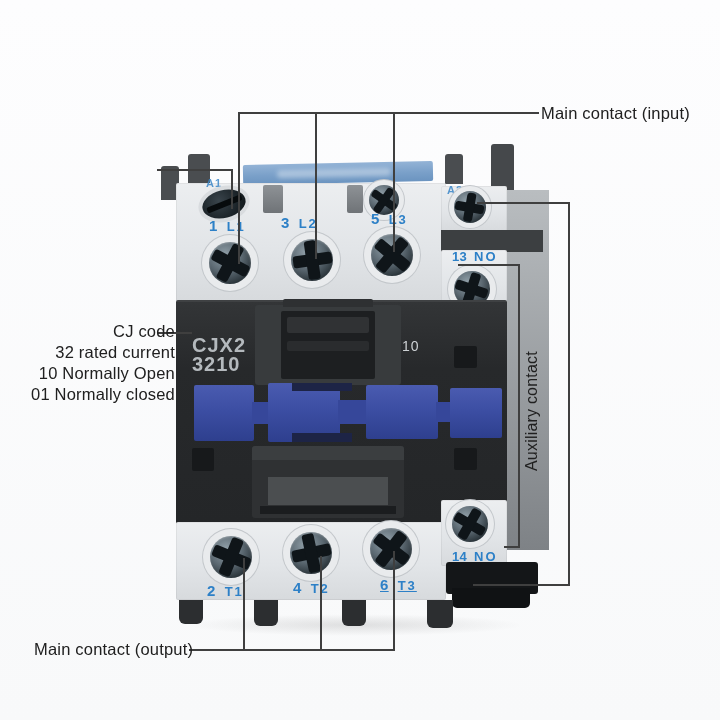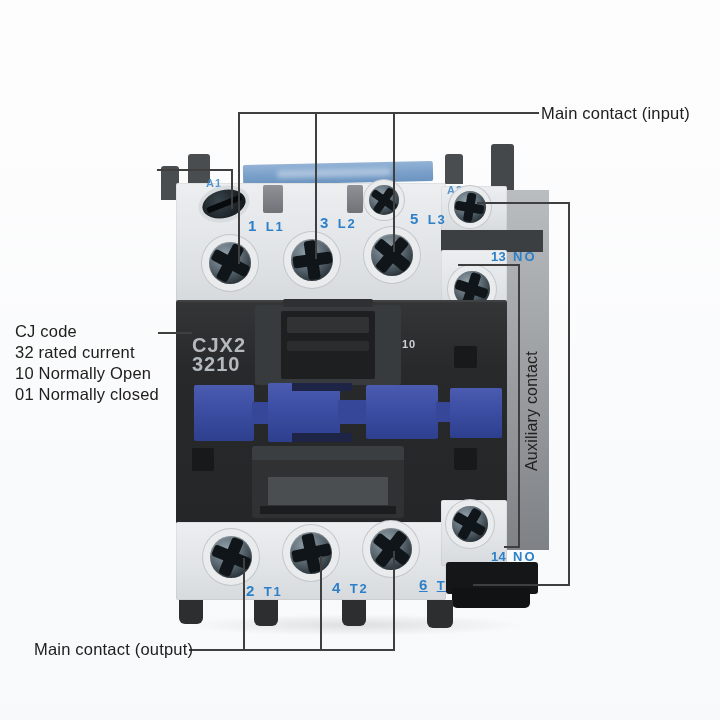--- a/index.html
+++ b/index.html
@@ -1,21 +1,21 @@
 <!DOCTYPE html>
 <html><head>
 <meta charset="utf-8">
 <style>
   html,body{margin:0;padding:0;}
   body{width:720px;height:720px;background:#fafbfc;font-family:"Liberation Sans",sans-serif;color:#1f1f1f;}
   .stage{position:relative;width:720px;height:720px;overflow:hidden;background:linear-gradient(180deg,#fdfdfe 0%,#f8f9fa 100%);}
   .abs{position:absolute;padding-left:36px;}
   
   .lbl{position:absolute;font-size:16.5px;letter-spacing:.2px;color:#202020;white-space:nowrap;}
-  .lbl-center{text-align:left;}
+  .lbl-center{text-align:right;}
   .vtext{writing-mode:vertical-rl;transform:rotate(180deg);}
   
   .line{position:absolute;background:#3f3f3f;}
   
   .white-block{position:absolute;background:linear-gradient(180deg,#eceef0 0%,#e2e5e8 55%,#d7dadd 100%);border-radius:2px;box-shadow:inset 0 0 0 1px rgba(0,0,0,.05);}
   .dark-body{position:absolute;background:linear-gradient(180deg,#333537 0%,#27292b 30%,#242628 100%);border-top:2px solid #3f4143;border-radius:2px;}
   .clip{position:absolute;background:#4a4d50;border-radius:3px 3px 0 0;}
   .graytab{position:absolute;background:linear-gradient(180deg,#8e9296,#6f7377);border-radius:2px;}
   .foot{position:absolute;background:#2c2e30;border-radius:0 0 6px 6px;}
   .blue-part{position:absolute;background:linear-gradient(180deg,#4a5bb0 0%,#3c4ea3 45%,#2e3f8e 100%);border-radius:2px;}
@@ -24,26 +24,26 @@
   
   .screw{position:absolute;border-radius:50%;
     background:radial-gradient(circle at 38% 32%, #93a2ab 0%, #5a6770 45%, #2c363c 75%, #161d21 100%);
     box-shadow:0 0 0 7px #e9ebed, 0 0 0 8px #c3c7cb, inset 0 1px 2px rgba(255,255,255,.25);}
   .screw::before,.screw::after{content:"";position:absolute;left:4%;top:36%;width:92%;height:28%;background:#0f1519;border-radius:3px;}
   .screw::before{transform:rotate(var(--rot,20deg));}
   .screw::after{transform:rotate(calc(var(--rot,20deg) + 90deg));}
   .screw-oval{position:absolute;border-radius:50%;background:radial-gradient(circle at 40% 35%, #39444b 0%, #1b2328 60%, #0d1215 100%);box-shadow:0 0 0 4px #d9dcdf;}
   .screw-oval::before{content:"";position:absolute;left:8%;top:40%;width:84%;height:22%;background:#070b0d;border-radius:2px;transform:rotate(-8deg);}
   
-  .tlabel{position:absolute;font-weight:bold;font-size:15px;color:#2d80c7;white-space:nowrap;letter-spacing:.3px;margin-left:39px;}
+  .tlabel{position:absolute;font-weight:bold;font-size:15px;color:#2d80c7;white-space:nowrap;letter-spacing:.3px;}
   .tlabel .tcode{font-size:13px;margin-left:9px;letter-spacing:2px;}
   .tlabel-small{font-size:13px;}
   .coil-mark{position:absolute;font-weight:bold;font-size:11px;color:#3c87c8;opacity:.85;letter-spacing:1px;}
   .model-text{position:absolute;font-weight:bold;font-size:20px;color:#b4b9bd;letter-spacing:1px;}
-  .code10{position:absolute;font-weight:bold;font-size:11px;color:#ced2d5;letter-spacing:1px;}
+  .code10{position:absolute;font-weight:normal;font-size:14px;color:#ced2d5;letter-spacing:1px;}
   .strip{position:absolute;background:linear-gradient(180deg,#93b3d6 0%,#7aa0c9 55%,#6b94c0 100%);border-radius:2px;transform:rotate(-1.2deg);overflow:hidden;}
   .strip::after{content:"";position:absolute;left:18%;top:30%;width:60%;height:40%;background:rgba(255,255,255,.35);filter:blur(2px);border-radius:4px;}
   .shadow{position:absolute;background:radial-gradient(ellipse at center, rgba(30,30,30,.12) 0%, rgba(30,30,30,0) 70%);}
 </style>
 </head>
 <body>
 
 <div class="stage">
 
   <div class="abs" style="left:0;top:0;width:720px;height:720px;">

